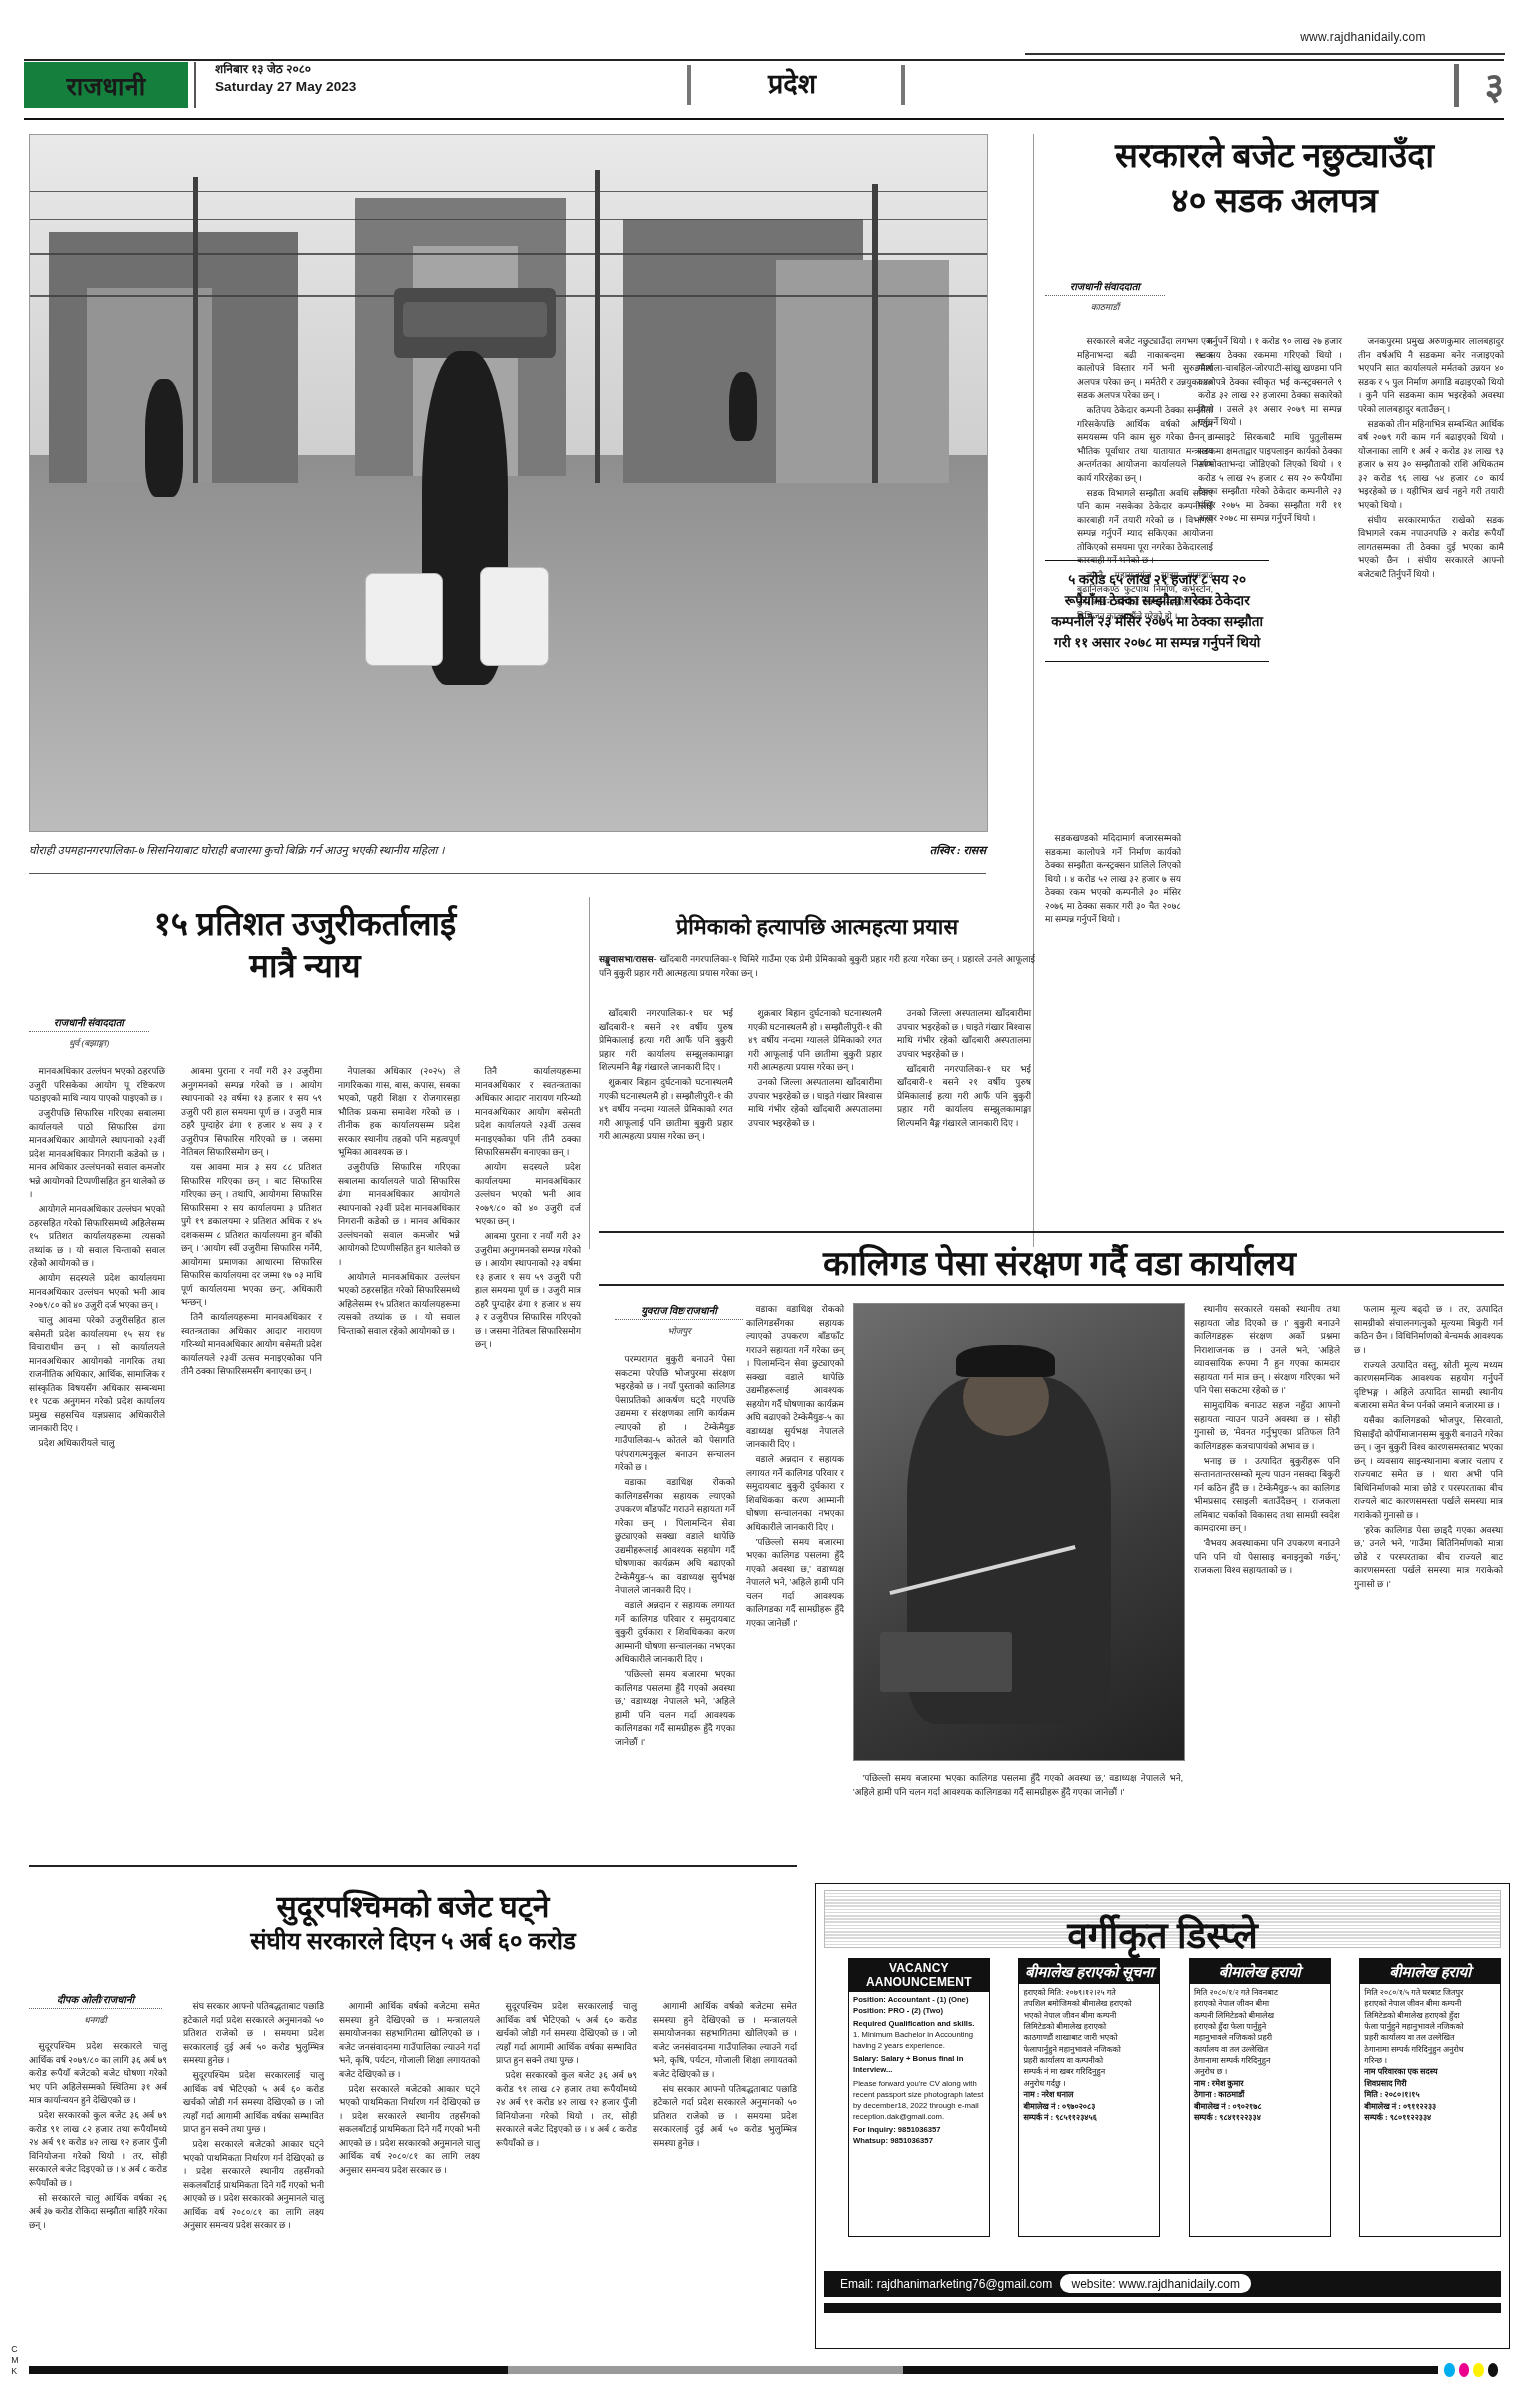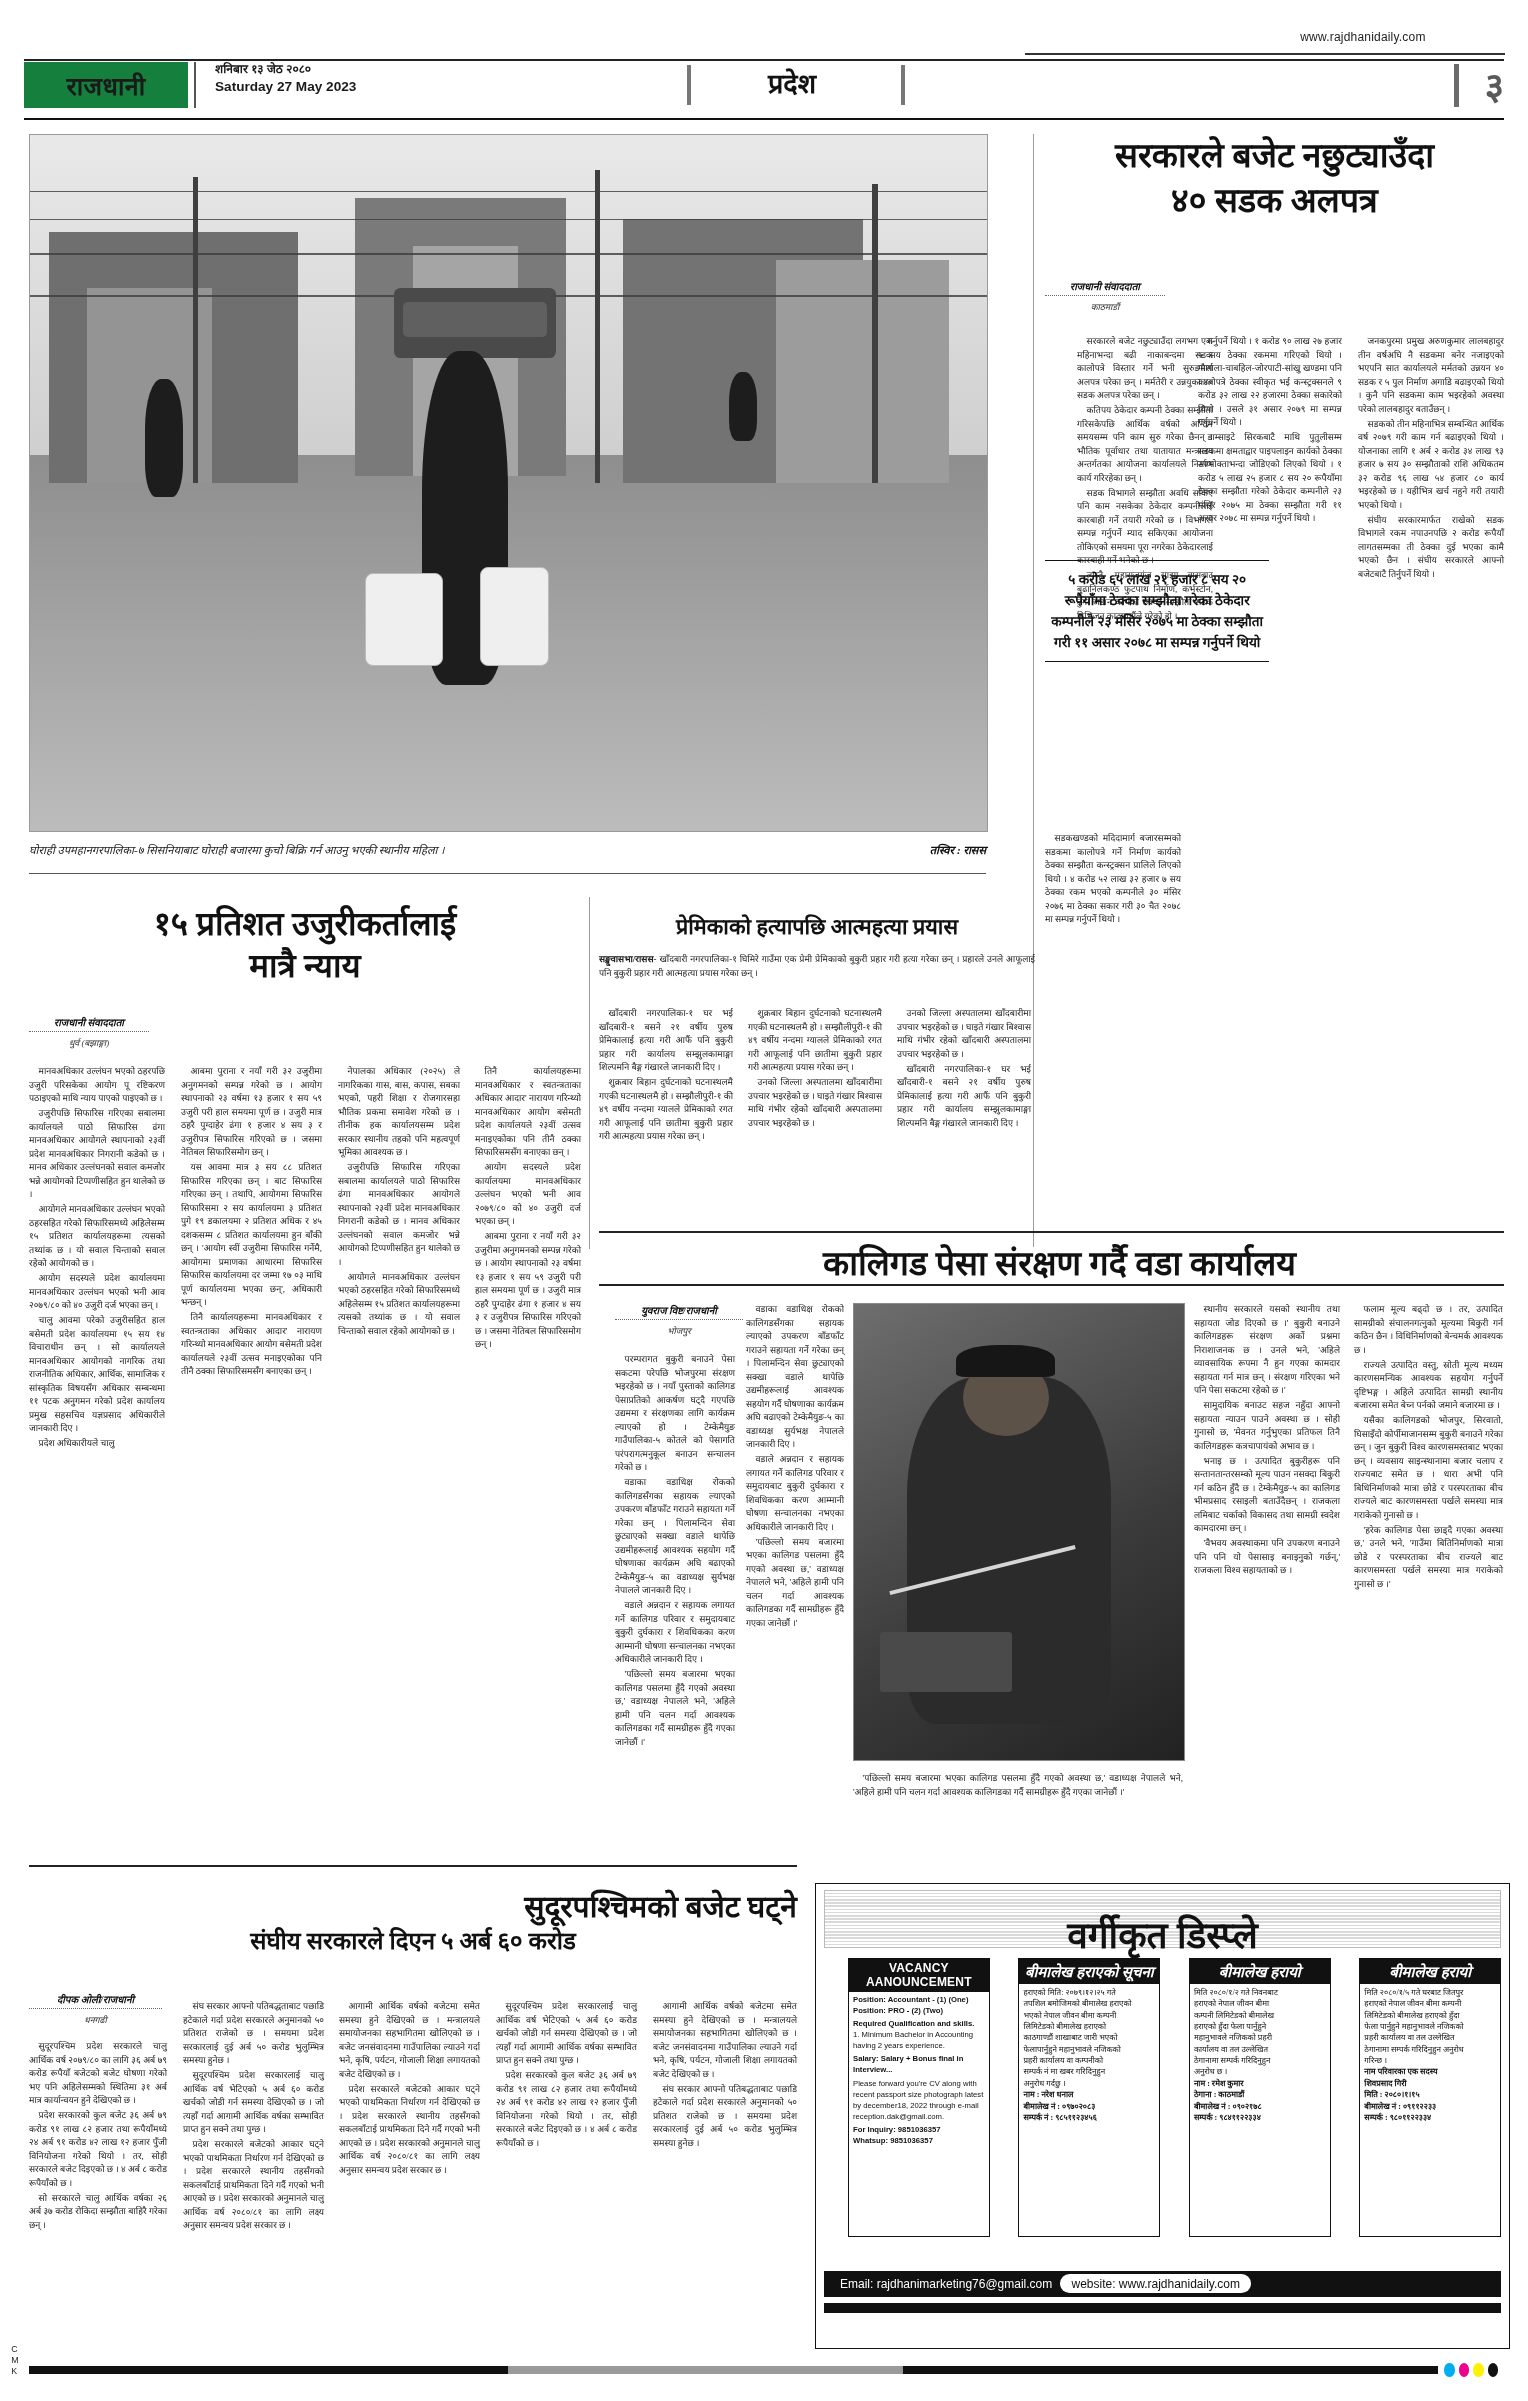--- a/index.html
+++ b/index.html
@@ -43,21 +43,21 @@
   .cap-row{position:absolute;left:29px;top:842px;width:957px;display:flex;justify-content:space-between;align-items:center;}
   .cap-txt{font-size:11.2px;font-style:italic;color:#222;}
   .cap-credit{font-size:11.2px;font-weight:700;font-style:italic;color:#111;}
 
   
   .h-left{position:absolute;left:29px;top:903px;width:552px;text-align:center;font-size:33px;font-weight:700;line-height:1.28;color:#111;}
   .h-mid{position:absolute;left:599px;top:911px;width:436px;text-align:center;font-size:21.6px;font-weight:700;color:#111;}
   .h-right{position:absolute;left:1045px;top:134px;width:459px;text-align:center;font-size:34px;font-weight:700;line-height:1.32;color:#111;}
   .h-big-center{position:absolute;left:615px;top:1239px;width:889px;text-align:center;font-size:34px;font-weight:700;color:#111;}
   .h-bottom{position:absolute;left:29px;top:1888px;width:768px;text-align:center;}
-  .h-bottom .l1{font-size:30px;font-weight:700;line-height:1.25;text-align:right;}
+  .h-bottom .l1{font-size:30px;font-weight:700;line-height:1.25;}
   .h-bottom .l2{font-size:24px;font-weight:700;line-height:1.3;}
 
   
   .byline{font-size:10px;font-weight:700;text-align:center;color:#111;font-style:italic;}
   .byline-sub{font-size:8.8px;text-align:center;color:#333;font-style:italic;}
   .byline-wrap{border-bottom:0.8px dotted #666;padding-bottom:2.4px;margin-bottom:4.8px;}
 
   
   .col{position:absolute;font-size:9px;line-height:1.5;text-align:justify;color:#1a1a1a;}
   .col p{margin:0 0 1.6px 0;text-indent:9.6px;}

